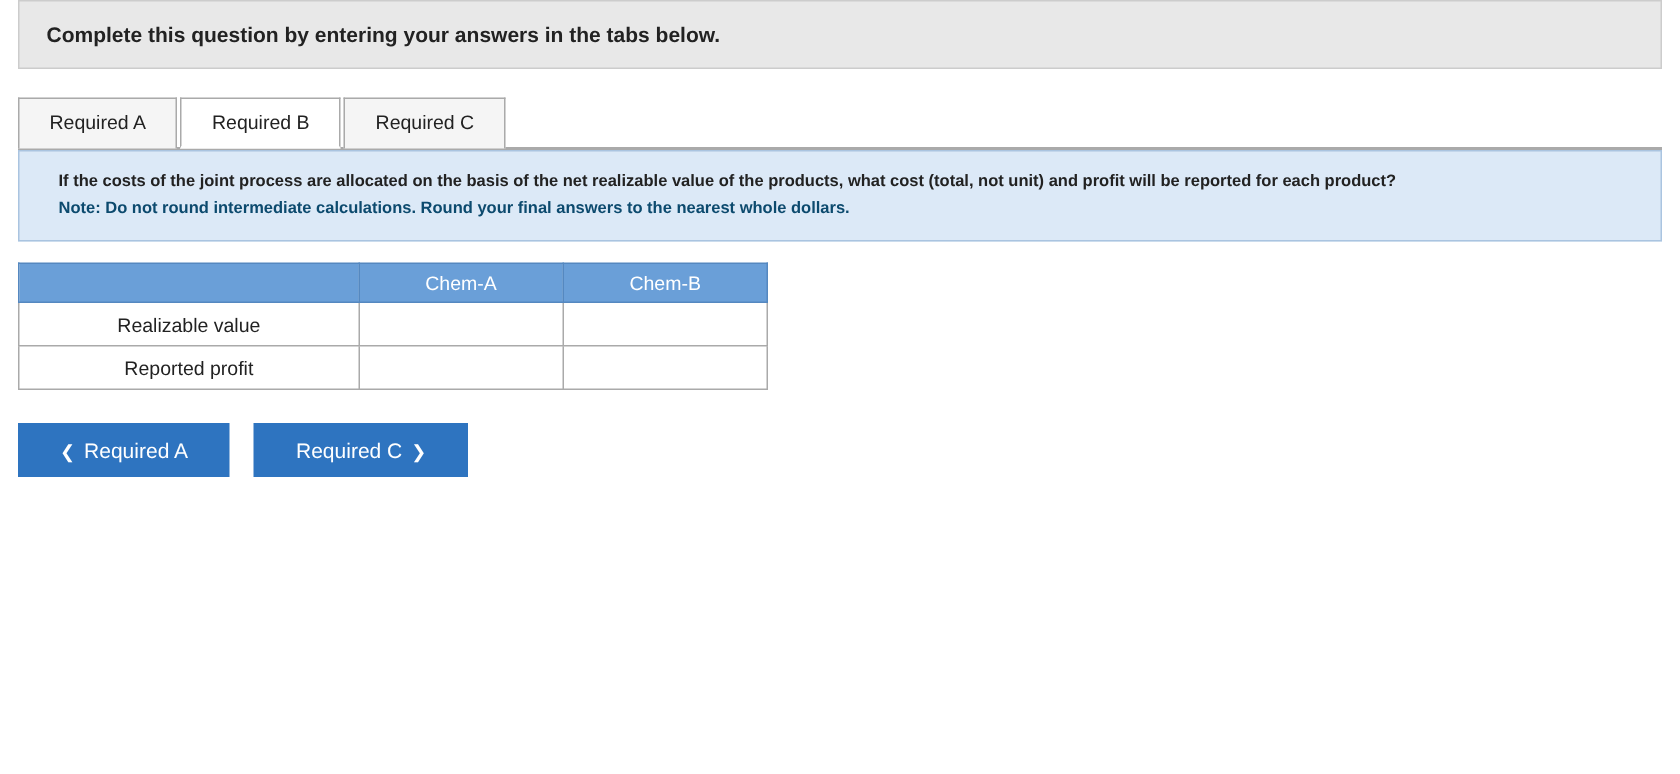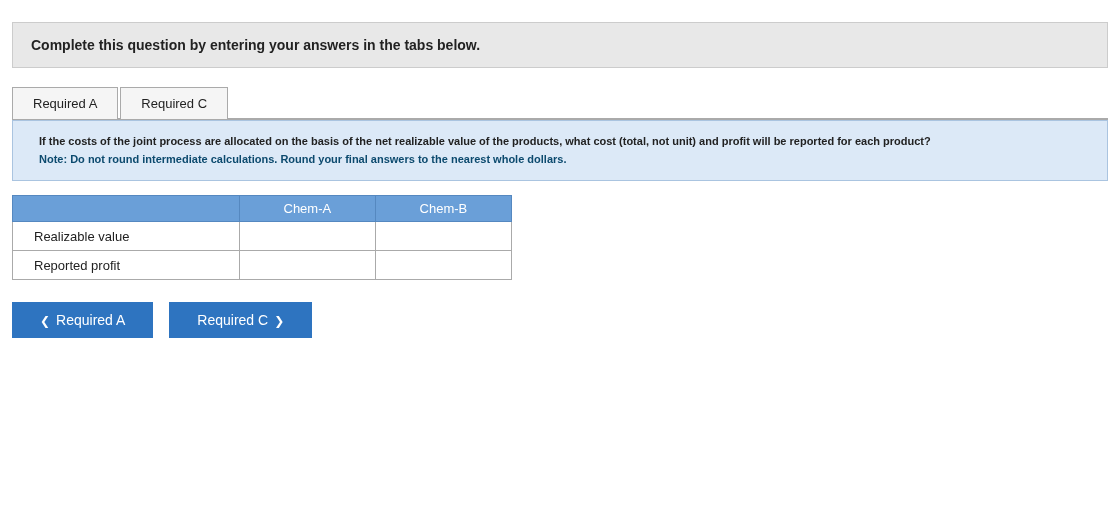--- a/index.html
+++ b/index.html
@@ -9,21 +9,21 @@
       background: #fff;
       color: #222;
       width: 1120px;
       min-height: 516px;
     }
 
     .top-instruction-bar {
       background: #e8e8e8;
       border: 1px solid #ccc;
       padding: 14px 18px;
-      margin: 22px 12px 0 12px;
+      margin: 0 12px 0 12px;
       font-weight: bold;
       font-size: 14px;
     }
 
     .tabs-area {
       margin: 18px 12px 0 12px;
       border-bottom: 2px solid #aaa;
       display: flex;
       gap: 0;
     }
@@ -88,20 +88,21 @@
       background: #6a9fd8;
       width: 200px;
     }
 
     table.main-table td.row-label {
       padding: 5px 21px;
       border: 1px solid #aaa;
       background: #fff;
       font-size: 13px;
       width: 200px;
+      text-align: center;
     }
 
     table.main-table td.input-cell {
       border: 1px solid #aaa;
       background: #fff;
       padding: 0;
       width: 120px;
     }
 
     table.main-table td.input-cell input {
@@ -146,20 +147,23 @@
 </head>
 <body>
 
 <div class="top-instruction-bar">
   <span>Complete this question by entering your answers in the tabs below.</span>
 </div>
 
 <div class="tabs-area">
   <div class="tab">
     <span>Required A</span>
+  </div>
+  <div class="tab active">
+    <span>Required B</span>
   </div>
   <div class="tab">
     <span>Required C</span>
   </div>
 </div>
 
 <div class="question-box">
   <span class="normal">If the costs of the joint process are allocated on the basis of the net realizable value of the products, what cost (total, not unit) and profit will be reported for each product?</span>
   <br>
   <span class="note">Note: Do not round intermediate calculations. Round your final answers to the nearest whole dollars.</span>

